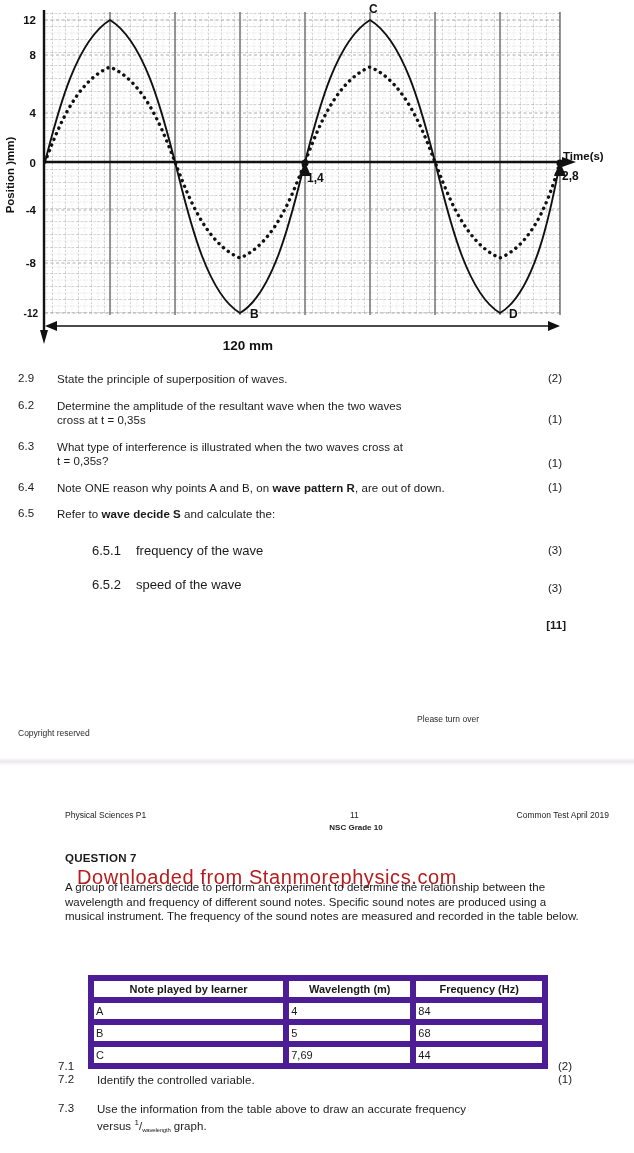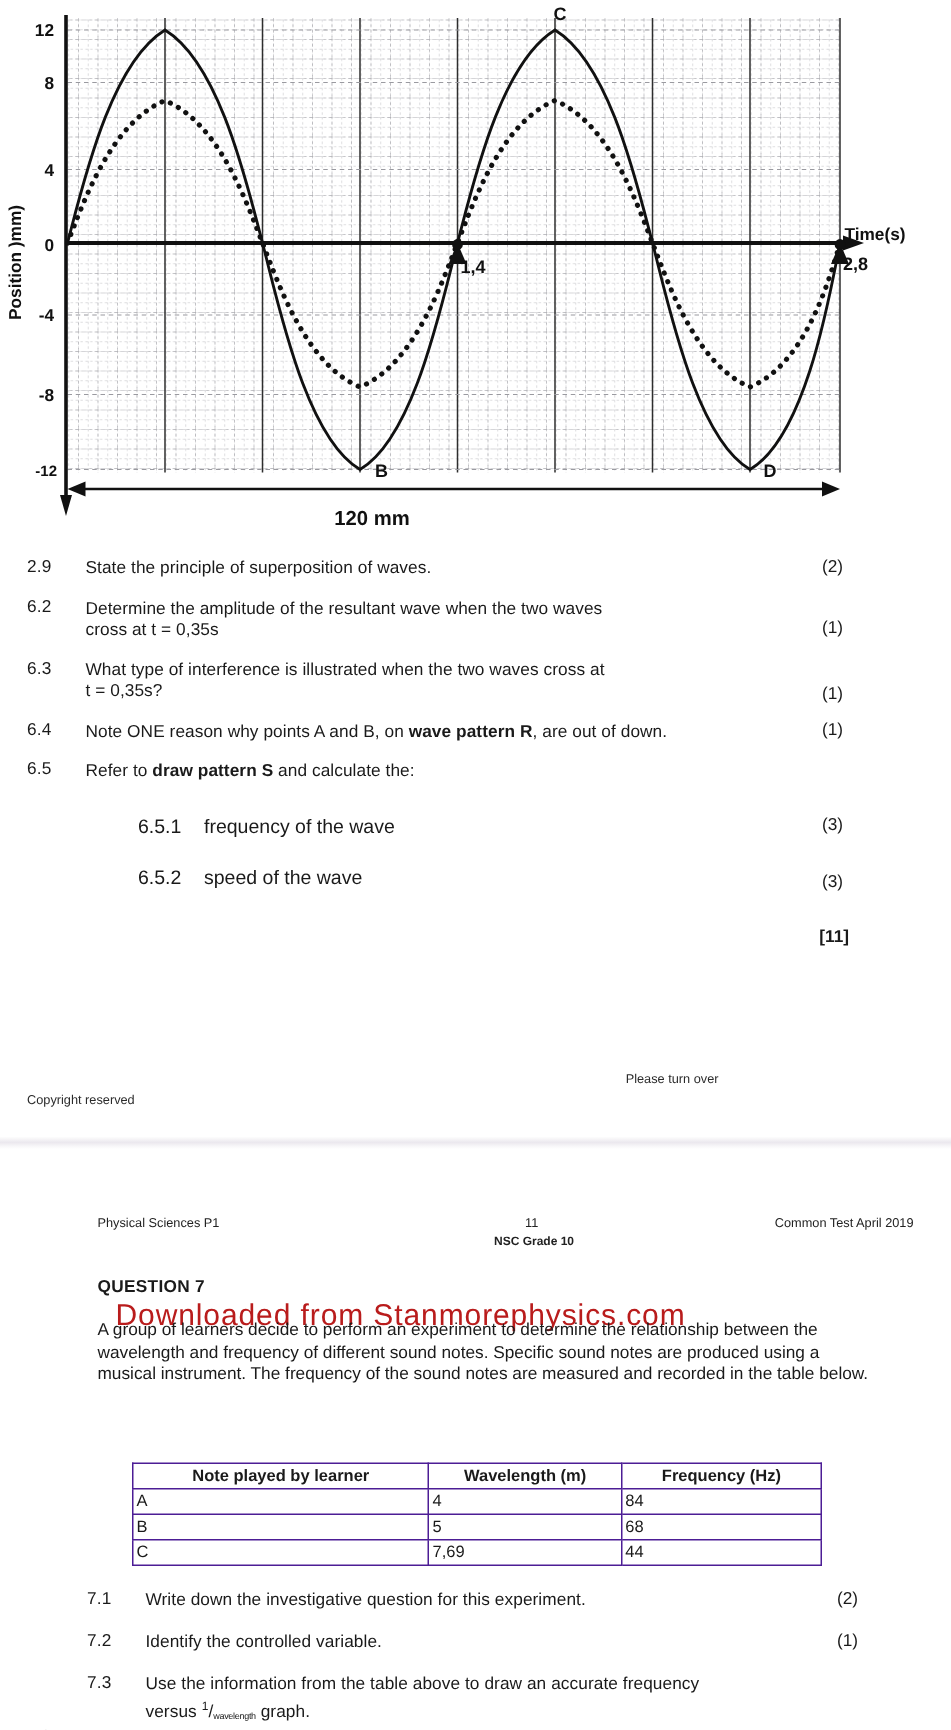--- a/index.html
+++ b/index.html
@@ -42,21 +42,21 @@
   .p2-center2{left:320px;top:822px;text-align:center;font-weight:bold;font-size:8px;}
   .p2-right{right:25px;top:810px;}
   .watermark{position:absolute;left:77px;top:866px;font-size:20px;color:#b91c1c;
     letter-spacing:.6px;white-space:nowrap;font-family:"Liberation Sans",sans-serif;}
   .q7title{position:absolute;left:65px;top:852px;font-size:11.5px;font-weight:bold;letter-spacing:.2px;}
   .q7body{position:absolute;left:65px;top:880px;width:520px;font-size:11.5px;line-height:14.5px;}
 
   
   table.notes{position:absolute;left:88px;top:975px;border-collapse:collapse;
     font-size:11px;width:460px;}
-  table.notes th,table.notes td{border:1px solid #4c1d95;
+  table.notes th,table.notes td{border:6px solid #4c1d95;
     padding:1px 2px;line-height:14px;}
   table.notes th{font-weight:bold;}
   .sub{font-size:6px;vertical-align:baseline;position:relative;top:2px;letter-spacing:-.2px;}
   .supfrac{font-size:8px;vertical-align:super;}
 </style>
 </head>
 <body>
 
 <div id="page1">
 
@@ -190,21 +190,21 @@
     </div>
 
     <div class="qrow" style="margin-top:12px;">
       <span class="qnum">6.4</span>
       <div class="qtext" style="margin-right:70px;"><span>Note ONE reason why points A and B, on </span><span class="bold">wave pattern R</span><span>, are out of down.</span></div>
       <span class="qmark" style="top:0;">(1)</span>
     </div>
 
     <div class="qrow" style="margin-top:12px;">
       <span class="qnum">6.5</span>
-      <div class="qtext"><span>Refer to </span><span class="bold">draw pattern S</span><span> and calculate the:</span></div>
+      <div class="qtext"><span>Refer to </span><span class="bold">wave decide S</span><span> and calculate the:</span></div>
     </div>
 
     <div class="qrow" style="margin-top:22px;">
       <div class="qsub">
         <span style="display:inline-block;width:44px;">6.5.1</span><span>frequency of the wave</span>
       </div>
       <span class="qmark" style="top:0;">(3)</span>
     </div>
 
     <div class="qrow" style="margin-top:20px;">
@@ -260,21 +260,20 @@
       <td>C</td>
       <td>7,69</td>
       <td>44</td>
     </tr>
   </tbody>
 </table>
 
 <div class="qblock" style="top:1060px;">
   <div class="qrow">
     <span class="qnum" style="left:58px;">7.1</span>
-    <div class="qtext" style="margin-left:97px;margin-right:85px;">Write down the investigative question for this experiment.</div>
     <span class="qmark" style="top:0;right:62px;">(2)</span>
   </div>
 
   <div class="qrow" style="margin-top:13px;">
     <span class="qnum" style="left:58px;">7.2</span>
     <div class="qtext" style="margin-left:97px;margin-right:85px;">Identify the controlled variable.</div>
     <span class="qmark" style="top:0;right:62px;">(1)</span>
   </div>
 
   <div class="qrow" style="margin-top:14px;">

